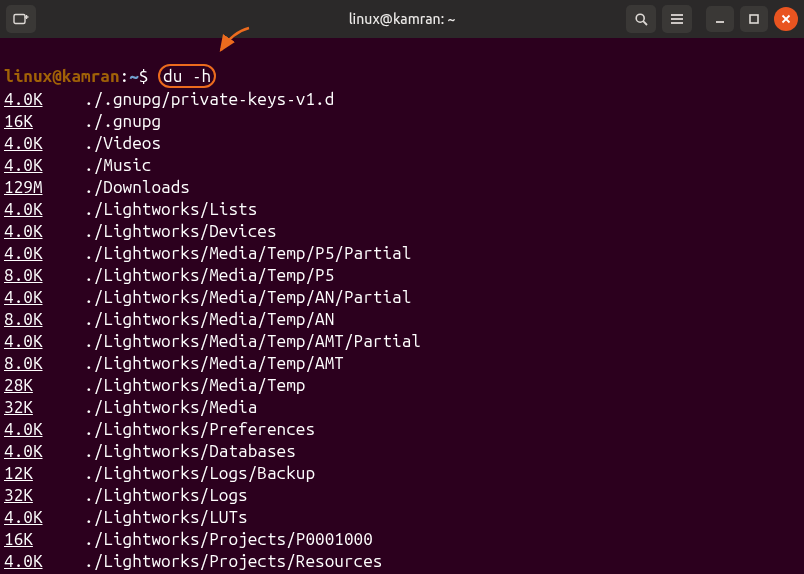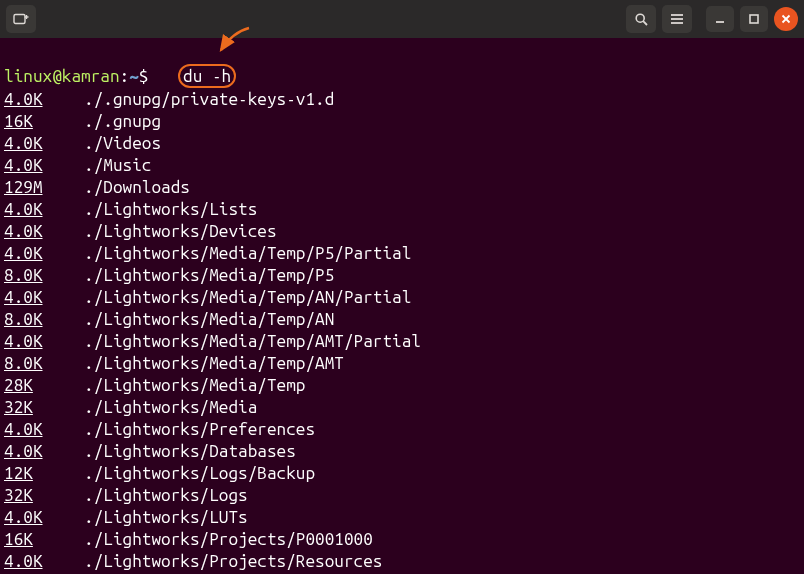--- a/index.html
+++ b/index.html
@@ -62,33 +62,32 @@
     align-items: center;
     justify-content: center;
   }
   .tb-spacer { width: 2px; }
   .titlebar .right .tb-btn { background: #3a3836; }
   .term {
     padding: 4px 4px 0 4px;
     line-height: 22px;
     white-space: pre;
   }
-  .prompt-user { color: #bef264; font-weight: normal; }
+  .prompt-user { color: #a16207; font-weight: bold; }
   .prompt-colon { color: #ffffff; }
   .prompt-path { color: #729fcf; font-weight: bold; }
   .prompt-dollar { color: #ffffff; }
   .cmd { color: #ffffff; }
   .cmd-box {
     display: inline-block;
     border: 2px solid #ec6b1e;
     border-radius: 12px;
     padding: 0 3px;
     line-height: 20px;
     vertical-align: baseline;
-    margin-left: 20px;
   }
   .row { display: block; }
   .size { display: inline-block; width: 80px; text-decoration: underline; }
   .arrow {
     position: absolute;
     left: 215px;
     top: 26px;
     pointer-events: none;
   }
 </style>
@@ -98,20 +97,21 @@
 <div class="titlebar">
   <div class="left">
     <div class="tb-btn">
       <svg width="16" height="14" viewBox="0 0 16 14">
           <rect x="1" y="2.5" width="11" height="9" rx="1.5" fill="none" stroke="#ddd9d5" stroke-width="1.4"></rect>
           <line x1="13.5" y1="3" x2="13.5" y2="7" stroke="#ddd9d5" stroke-width="1.4"></line>
           <line x1="11.5" y1="5" x2="15.5" y2="5" stroke="#ddd9d5" stroke-width="1.4"></line>
         </svg>
     </div>
   </div>
+  <div class="center">linux@kamran: ~</div>
   <div style="flex:1"></div>
   <div class="right">
     <div class="tb-btn">
       <svg width="15" height="15" viewBox="0 0 15 15">
           <circle cx="6.2" cy="6.2" r="4" fill="none" stroke="#ddd9d5" stroke-width="1.6"></circle>
           <line x1="9.2" y1="9.2" x2="13" y2="13" stroke="#ddd9d5" stroke-width="1.8"></line>
         </svg>
     </div>
     <div class="tb-btn">
       <svg width="14" height="12" viewBox="0 0 14 12">

